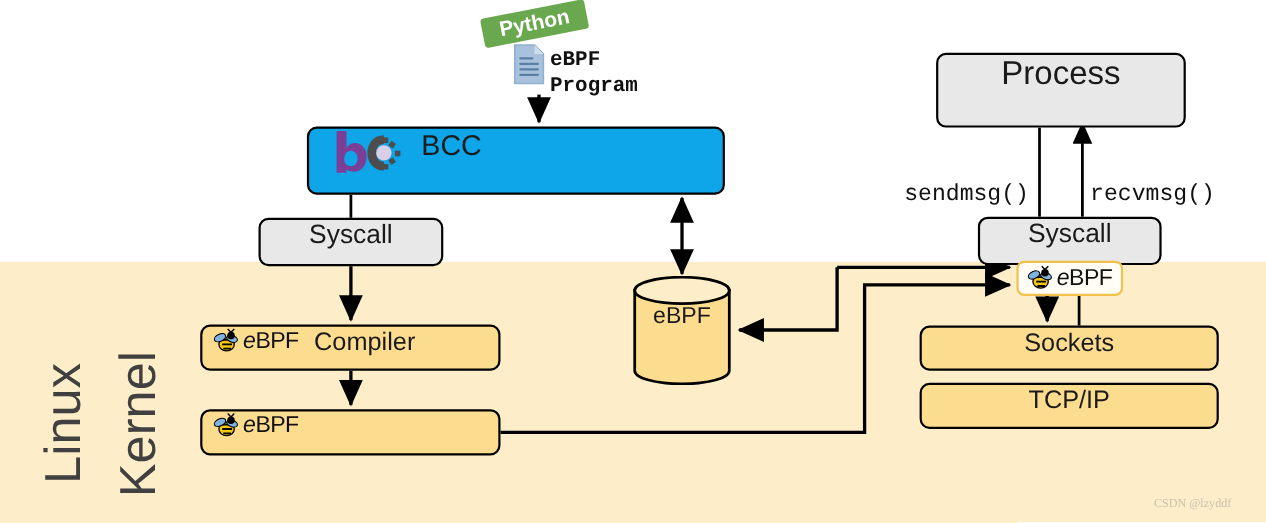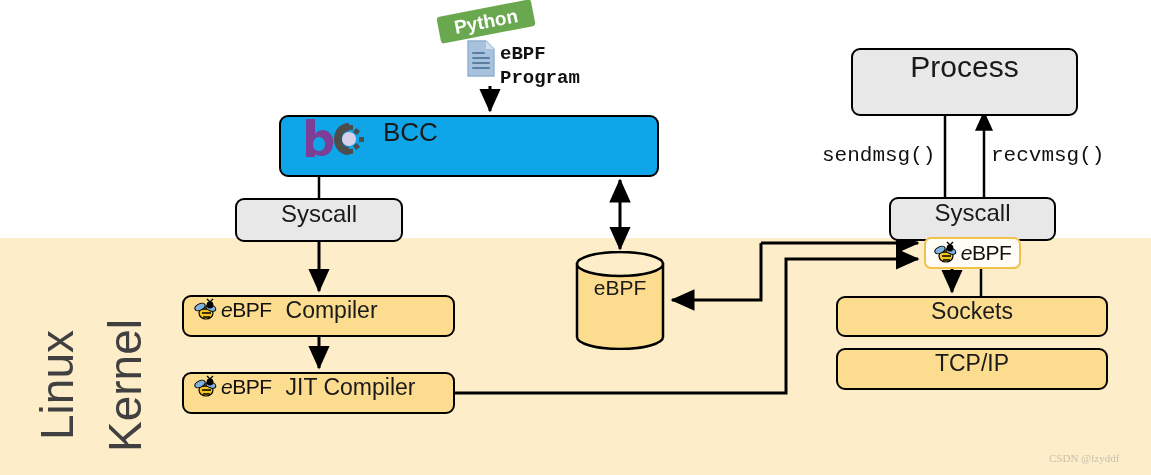--- a/index.html
+++ b/index.html
@@ -175,20 +175,21 @@
     line-height: 24px;
   }
 
   
   .mono-label {
     position: absolute;
     font-family: "Liberation Mono", monospace;
     font-size: 21px;
     color: #111111;
     white-space: nowrap;
+    margin-top: 22px;
   }
   #sendmsg-label { left: 822px; top: 144px; }
   #recvmsg-label { left: 991px; top: 144px; }
 
   
   #watermark {
     position: absolute;
     left: 1049px; top: 452px;
     font-size: 11px;
     color: #c8c0ae;
@@ -320,21 +321,20 @@
       <svg width="26" height="24" viewBox="0 0 26 24" xmlns="http://www.w3.org/2000/svg">
         <ellipse cx="12" cy="15" rx="7" ry="6" fill="#f5c518" stroke="#000" stroke-width="1.2"></ellipse>
         <path d="M8,11 L16,11 M8,15 L17,15 M9,19 L16,19" stroke="#000" stroke-width="1.6"></path>
         <ellipse cx="6" cy="9" rx="5.5" ry="3.2" fill="#7fb2dd" stroke="#000" stroke-width="1" transform="rotate(-25 6 9)"></ellipse>
         <ellipse cx="17" cy="10" rx="5" ry="3" fill="#7fb2dd" stroke="#000" stroke-width="1" transform="rotate(20 17 10)"></ellipse>
         <circle cx="16" cy="7" r="3.4" fill="#000"></circle>
         <path d="M16,4 L19,1 M16,4 L13,1" stroke="#000" stroke-width="1.3"></path>
       </svg>
       <span class="ebpf-word"><span class="e">e</span><span class="bpf">BPF</span></span>
     </span>
-    <span class="box-title-gap">JIT Compiler</span>
   </div>
 
   <div id="maps-cylinder">
     <svg width="92" height="99" viewBox="0 0 92 99" xmlns="http://www.w3.org/2000/svg">
       <path d="M3,13 L3,86 A43,12 0 0 0 89,86 L89,13 Z" fill="#fcdc8f" stroke="#000" stroke-width="2.5"></path>
       <ellipse cx="46" cy="13" rx="43" ry="12" fill="#fdeec9" stroke="#000" stroke-width="2.5"></ellipse>
     </svg>
   </div>
   <div id="maps-text">
     <div>eBPF</div>

